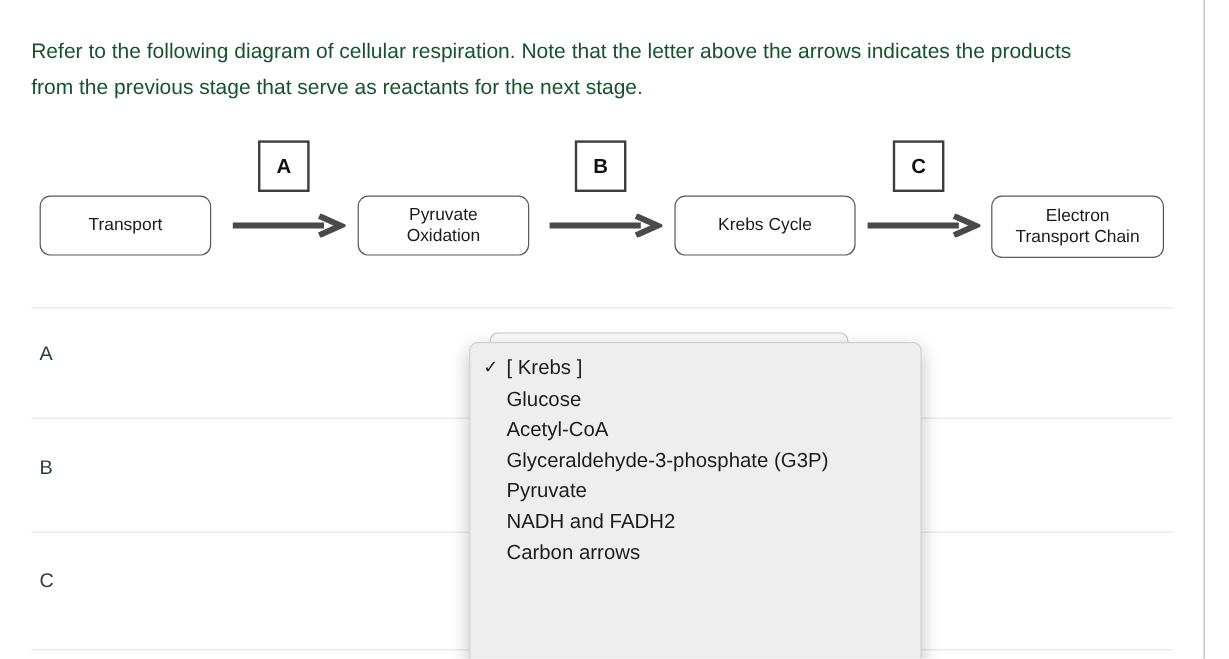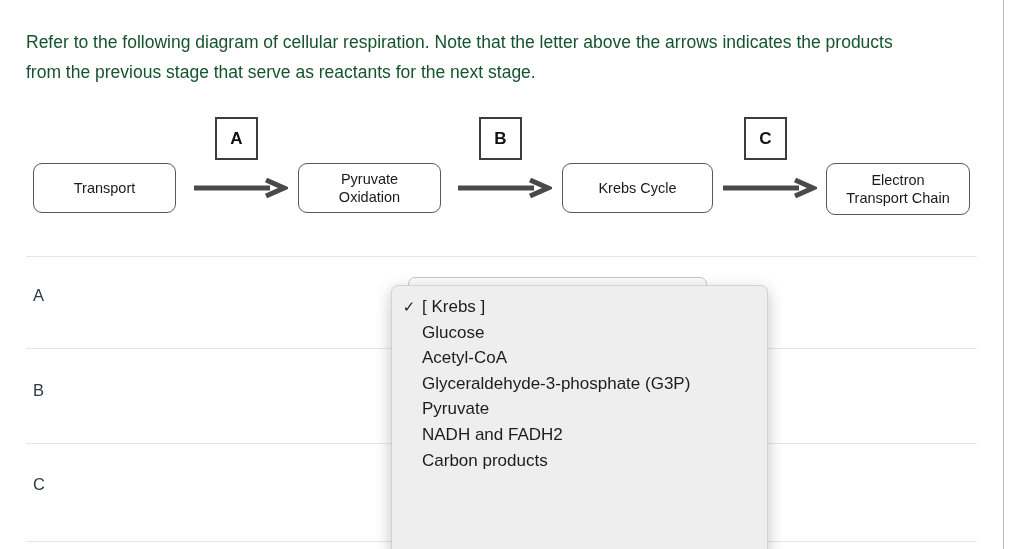--- a/index.html
+++ b/index.html
@@ -227,19 +227,19 @@
     <div class="dd-item">
       <span>Glyceraldehyde-3-phosphate (G3P)</span>
     </div>
     <div class="dd-item">
       <span>Pyruvate</span>
     </div>
     <div class="dd-item">
       <span>NADH and FADH2</span>
     </div>
     <div class="dd-item">
-      <span>Carbon products</span>
+      <span>Carbon arrows</span>
     </div>
   </div>
 
 </div>
 
 <div id="right-gutter"></div>
 
 </body></html>

